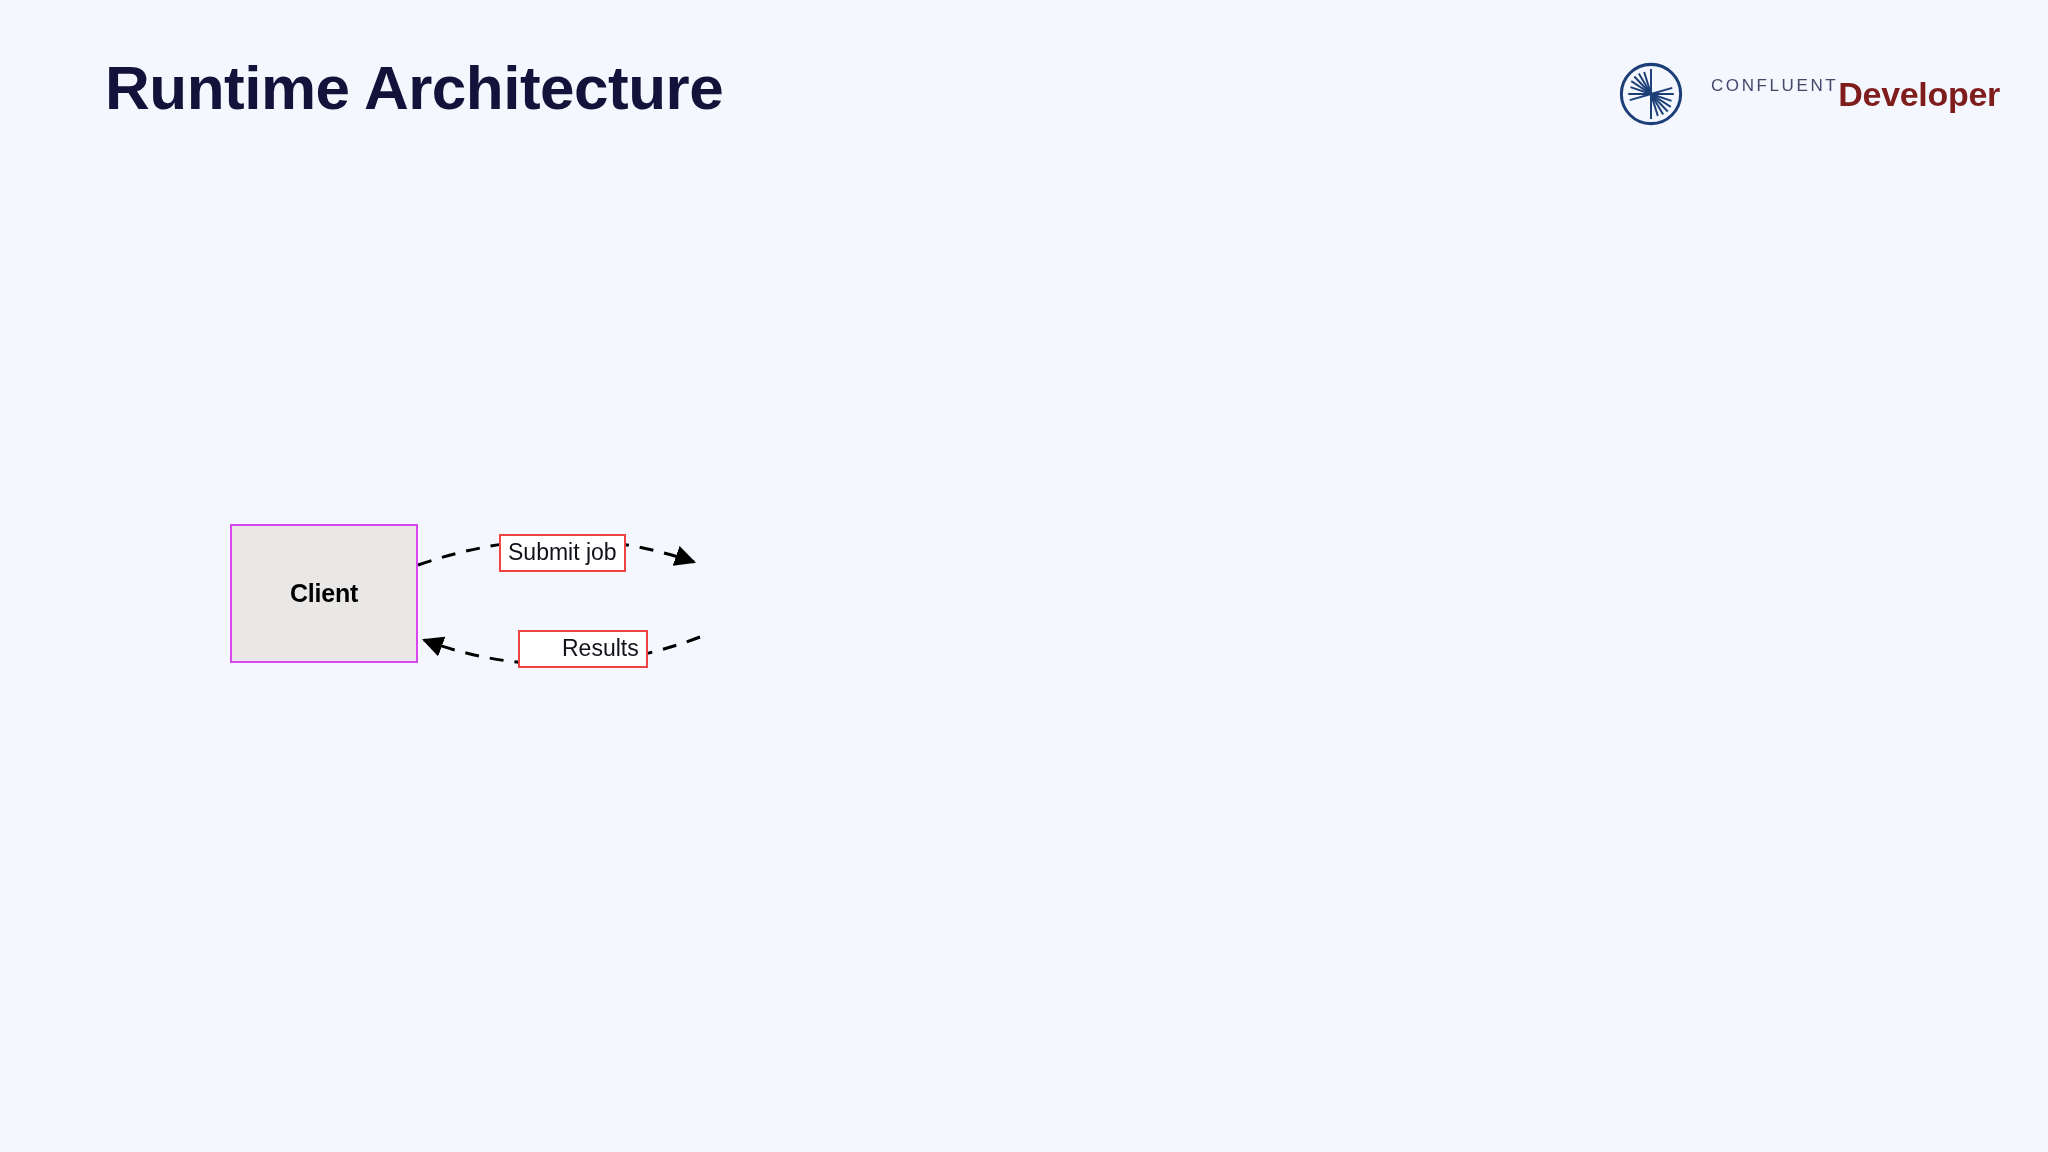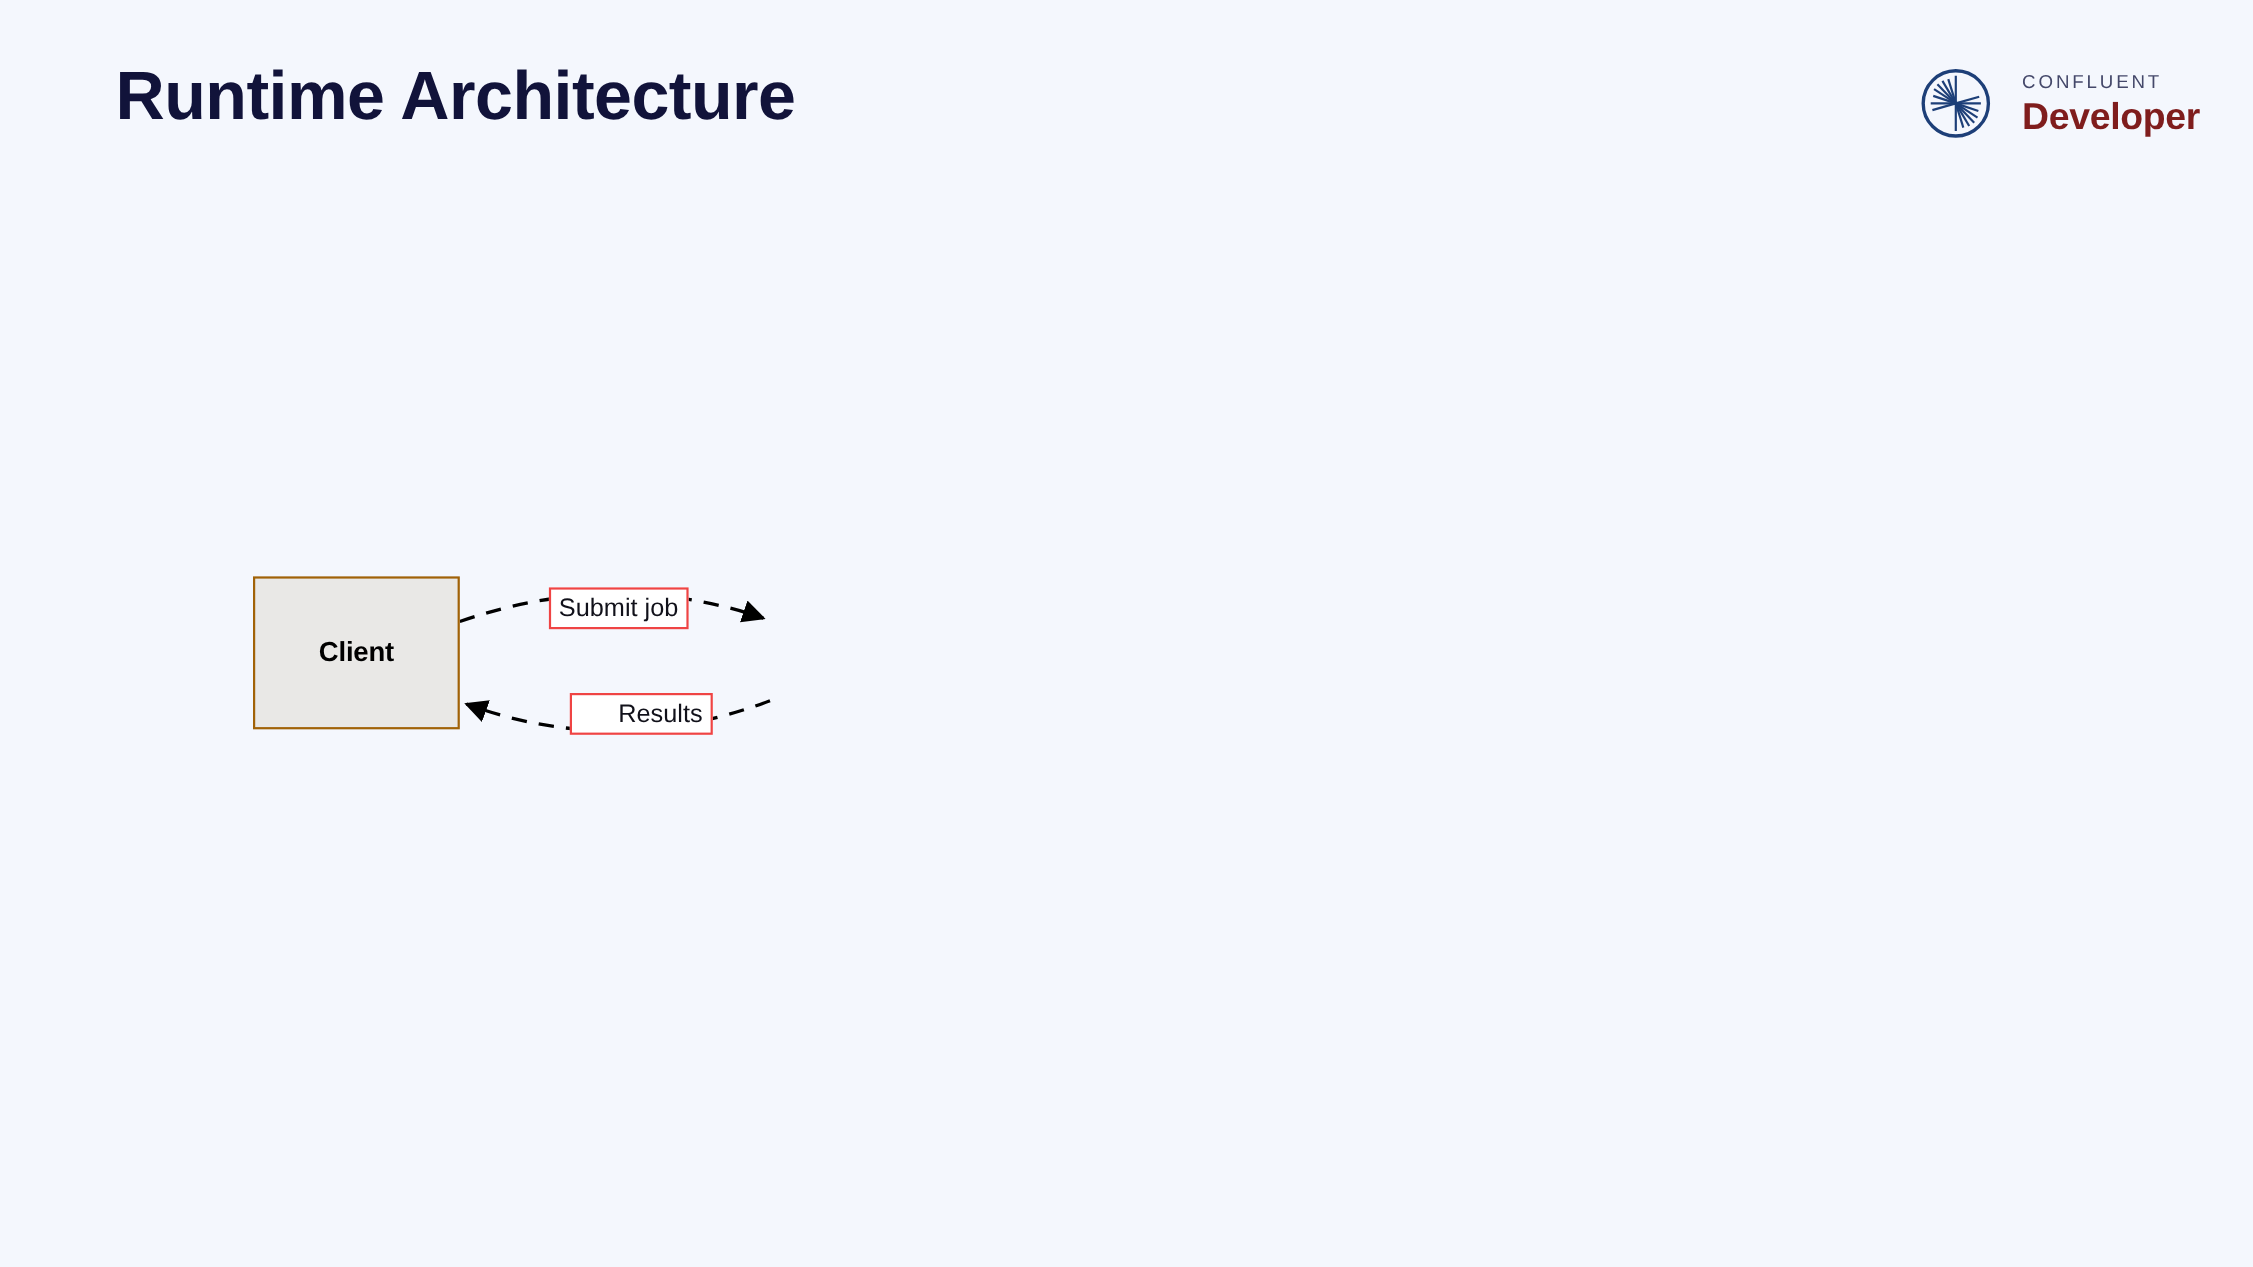--- a/index.html
+++ b/index.html
@@ -38,21 +38,21 @@
     align-items: center;
     gap: 22px;
   }
   .logo-mark {
     width: 76px;
     height: 76px;
     flex: 0 0 auto;
   }
   .logo-text {
     display: flex;
-    flex-direction: column;
+    flex-direction: row;
     justify-content: center;
     line-height: 1;
   }
   .logo-eyebrow {
     font-size: 17px;
     letter-spacing: 2.6px;
     color: #44486a;
     font-weight: normal;
     margin-bottom: 6px;
   }
@@ -67,21 +67,21 @@
   .diagram {
     position: absolute;
     left: 0;
     top: 0;
     width: 2048px;
     height: 1152px;
   }
   .node {
     position: absolute;
     background: #e9e8e6;
-    border: 2px solid #a16207;
+    border: 2px solid #d946ef;
     box-sizing: border-box;
     display: flex;
     align-items: center;
     justify-content: center;
     color: #000000;
     font-weight: bold;
     font-size: 25px;
     letter-spacing: -0.2px;
   }
   #node-client {

